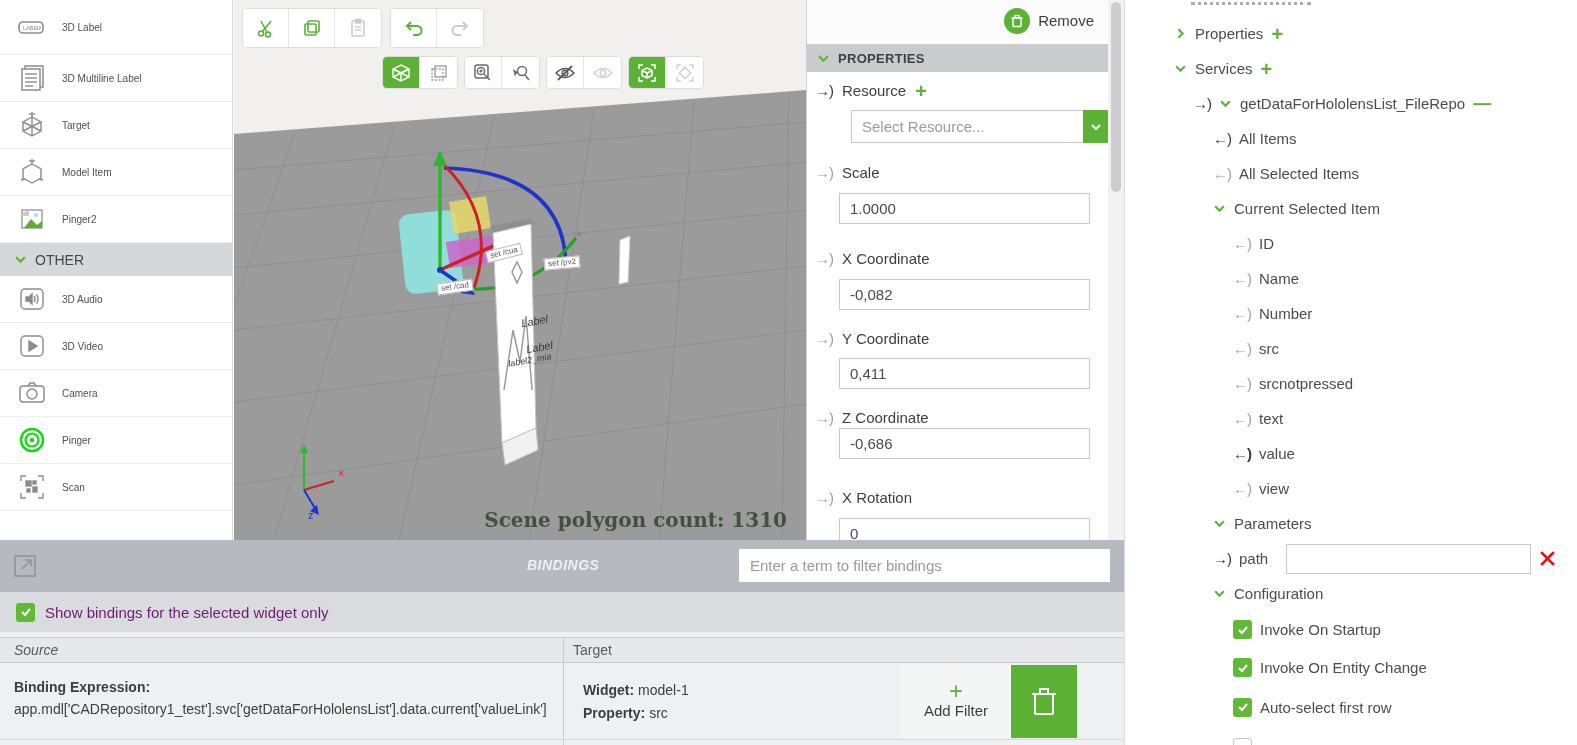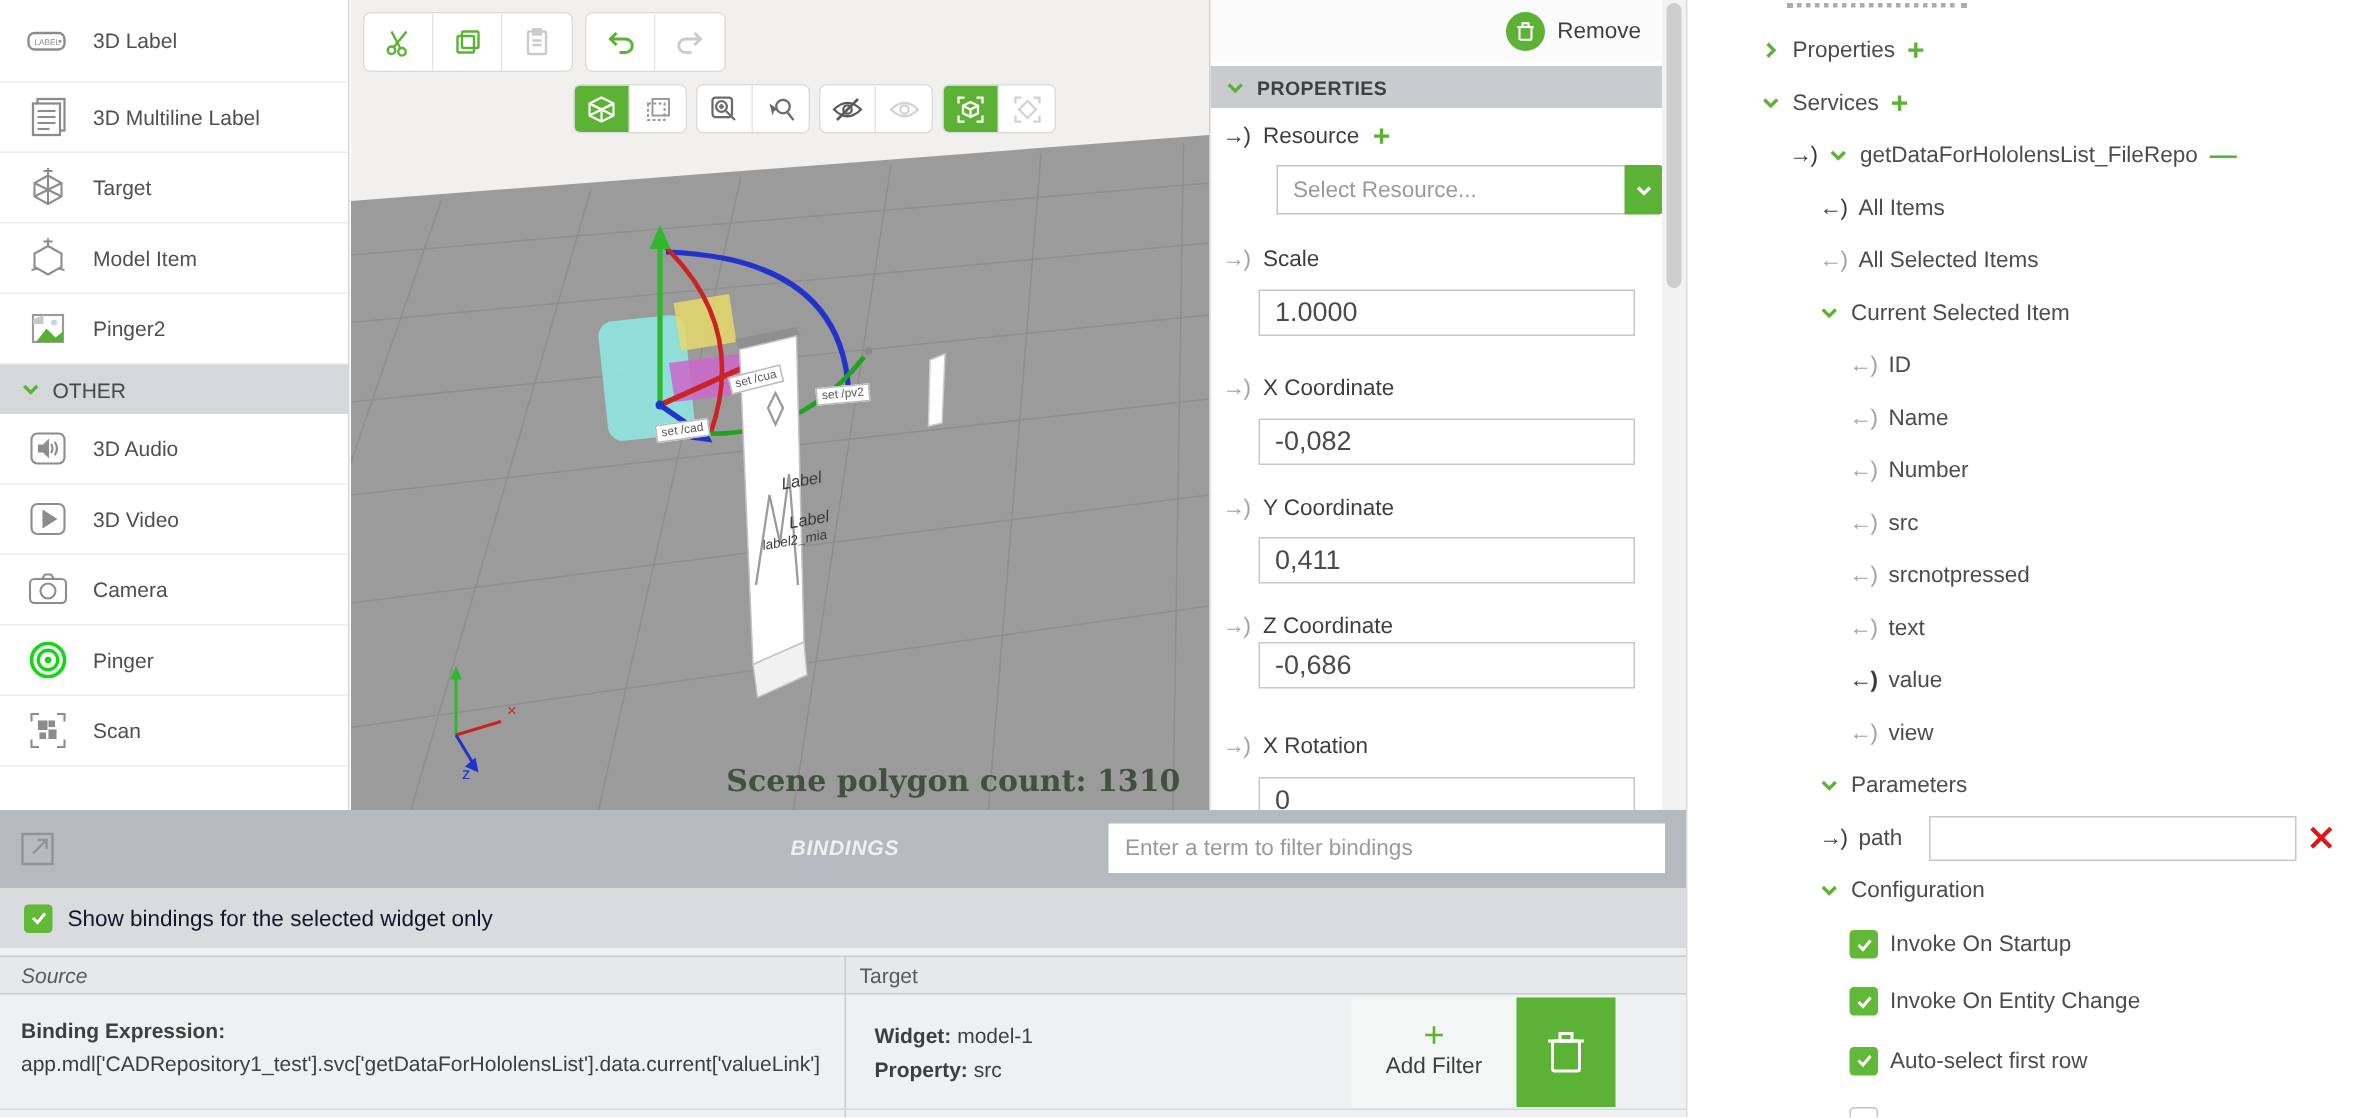--- a/index.html
+++ b/index.html
@@ -8,21 +8,21 @@
   .app { position:relative; width:1577px; height:745px; background:#fff; }
 
   
   .sidebar { position:absolute; left:0; top:0; width:233px; height:540px;
     background:#fff; border-right:1px solid #d8d8d8; overflow:hidden; }
   .sb-item { height:47px; display:flex; align-items:center; gap:14px;
     padding-left:16px; border-bottom:1px solid #ececec; cursor:pointer; }
   .sb-item:first-child { height:55px; }
   .sb-icon { width:32px; height:32px; flex:0 0 32px; display:flex;
     align-items:center; justify-content:center; }
-  .sb-label { font-size:14px; color:#4f4f4f; }
+  .sb-label { font-size:10px; color:#4f4f4f; }
   .sb-section { height:33px; background:#d5d7da; display:flex; align-items:center;
     gap:8px; padding-left:14px; font-size:14px; color:#474747; cursor:pointer; }
 
   
   .canvas { position:absolute; left:234px; top:0; width:572px; height:540px;
     background:#f1f0ee; overflow:hidden; }
   .scene-svg { position:absolute; left:0; top:0; }
   .tb-row1 { position:absolute; left:8px; top:8px; display:flex; gap:8px; z-index:5; }
   .tb-row2 { position:absolute; left:148px; top:56px; display:flex; gap:6px; z-index:5; }
   .tb-group { display:flex; background:#fff; border:1px solid #dcdcdc; border-radius:5px; overflow:hidden; }
@@ -48,21 +48,21 @@
   .props-header { position:absolute; left:0; top:44px; width:100%; height:28px; background:#c9cbcf;
     display:flex; align-items:center; gap:8px; padding-left:10px;
     font-size:13px; font-weight:bold; color:#3f3f3f; letter-spacing:.3px; cursor:pointer; }
   .pfield { position:absolute; left:0; width:100%; }
   .pf-label { display:flex; align-items:center; gap:9px; padding-left:8px; font-size:15px; color:#3e3e3e; }
   .bind-glyph { font-size:15px; letter-spacing:-1px; }
   .bind-dark { color:#3a3a3a; } .bind-gray { color:#a2a2a2; }
   .plus-glyph { color:#5cb235; font-size:20px; font-weight:bold; line-height:14px; cursor:pointer; }
   .minus-glyph { color:#5cb235; font-size:18px; font-weight:bold; cursor:pointer; }
   .pf-input { position:absolute; left:32px; width:251px; height:31px; border:1px solid #c8c8c8;
-    background:#fff; font-size:18px; color:#4a4a4a; padding-left:10px;
+    background:#fff; font-size:15px; color:#4a4a4a; padding-left:10px;
     font-family:"Liberation Sans", sans-serif; }
   .pf-select { position:absolute; left:32px; width:270px; height:33px; display:flex; cursor:pointer;padding-left:12px; }
   .pf-select .sel-box { flex:1; border:1px solid #c8c8c8; border-right:none; background:#fff;
     display:flex; align-items:center; padding-left:10px; font-size:15px; color:#9a9a9a; }
   .pf-select .sel-btn { width:26px; background:#5cb235; border-radius:0 3px 3px 0;
     display:flex; align-items:center; justify-content:center; }
 
   
   .vscroll { position:absolute; left:1108px; top:0; width:16px; height:540px; background:#f2f2f2; }
   .vscroll .thumb { position:absolute; left:3px; top:2px; width:10px; height:190px; background:#cdcdcd; border-radius:5px; }
@@ -90,21 +90,21 @@
   .bind-header { position:absolute; left:0; top:0; width:100%; height:52px; background:#b6b9bf;
     display:flex; align-items:center; }
   .expand-btn { position:absolute; left:12px; top:13px; width:26px; height:26px; cursor:pointer; }
   .bind-title { position:absolute; left:527px; top:17px; font-size:14px; font-style:italic;
     font-weight:bold; color:#eef0f2; letter-spacing:.5px; }
   .bind-filter { position:absolute; left:739px; top:9px; width:371px; height:33px; border:none;
     background:#fff; font-size:15px; padding-left:11px; color:#4a4a4a;
     font-family:"Liberation Sans", sans-serif; }
   .bind-filter::placeholder { color:#9a9a9a; }
   .show-row { position:absolute; left:0; top:52px; width:100%; height:40px; background:#d9dbdf;
-    display:flex; align-items:center; gap:10px; padding-left:16px; font-size:15px; color:#0f172a; }
+    display:flex; align-items:center; gap:10px; padding-left:16px; font-size:15px; color:#701a75; }
   .btable-head { position:absolute; left:0; top:97px; width:100%; height:26px; background:#e7e8ea;
     border-top:1px solid #c9cbce; border-bottom:1px solid #c9cbce; font-size:14px; color:#5a5a5a; }
   .btable-head .col-source { position:absolute; left:14px; top:4px;font-style:italic; }
   .btable-head .col-target { position:absolute; left:573px; top:4px; }
   .bt-divider { position:absolute; left:563px; top:97px; width:1px; height:108px; background:#c9cbce; }
   .btable-row { position:absolute; left:0; top:123px; width:100%; height:77px; border-bottom:1px solid #d6d8db; }
   .src-cell { position:absolute; left:14px; top:13px; width:540px; font-size:14px;
     line-height:22px; color:#3e3e3e; word-break:break-all; }
   .src-cell b { font-weight:bold; }
   .tgt-cell { position:absolute; left:583px; top:16px; font-size:14px; line-height:23px; color:#3e3e3e; }

